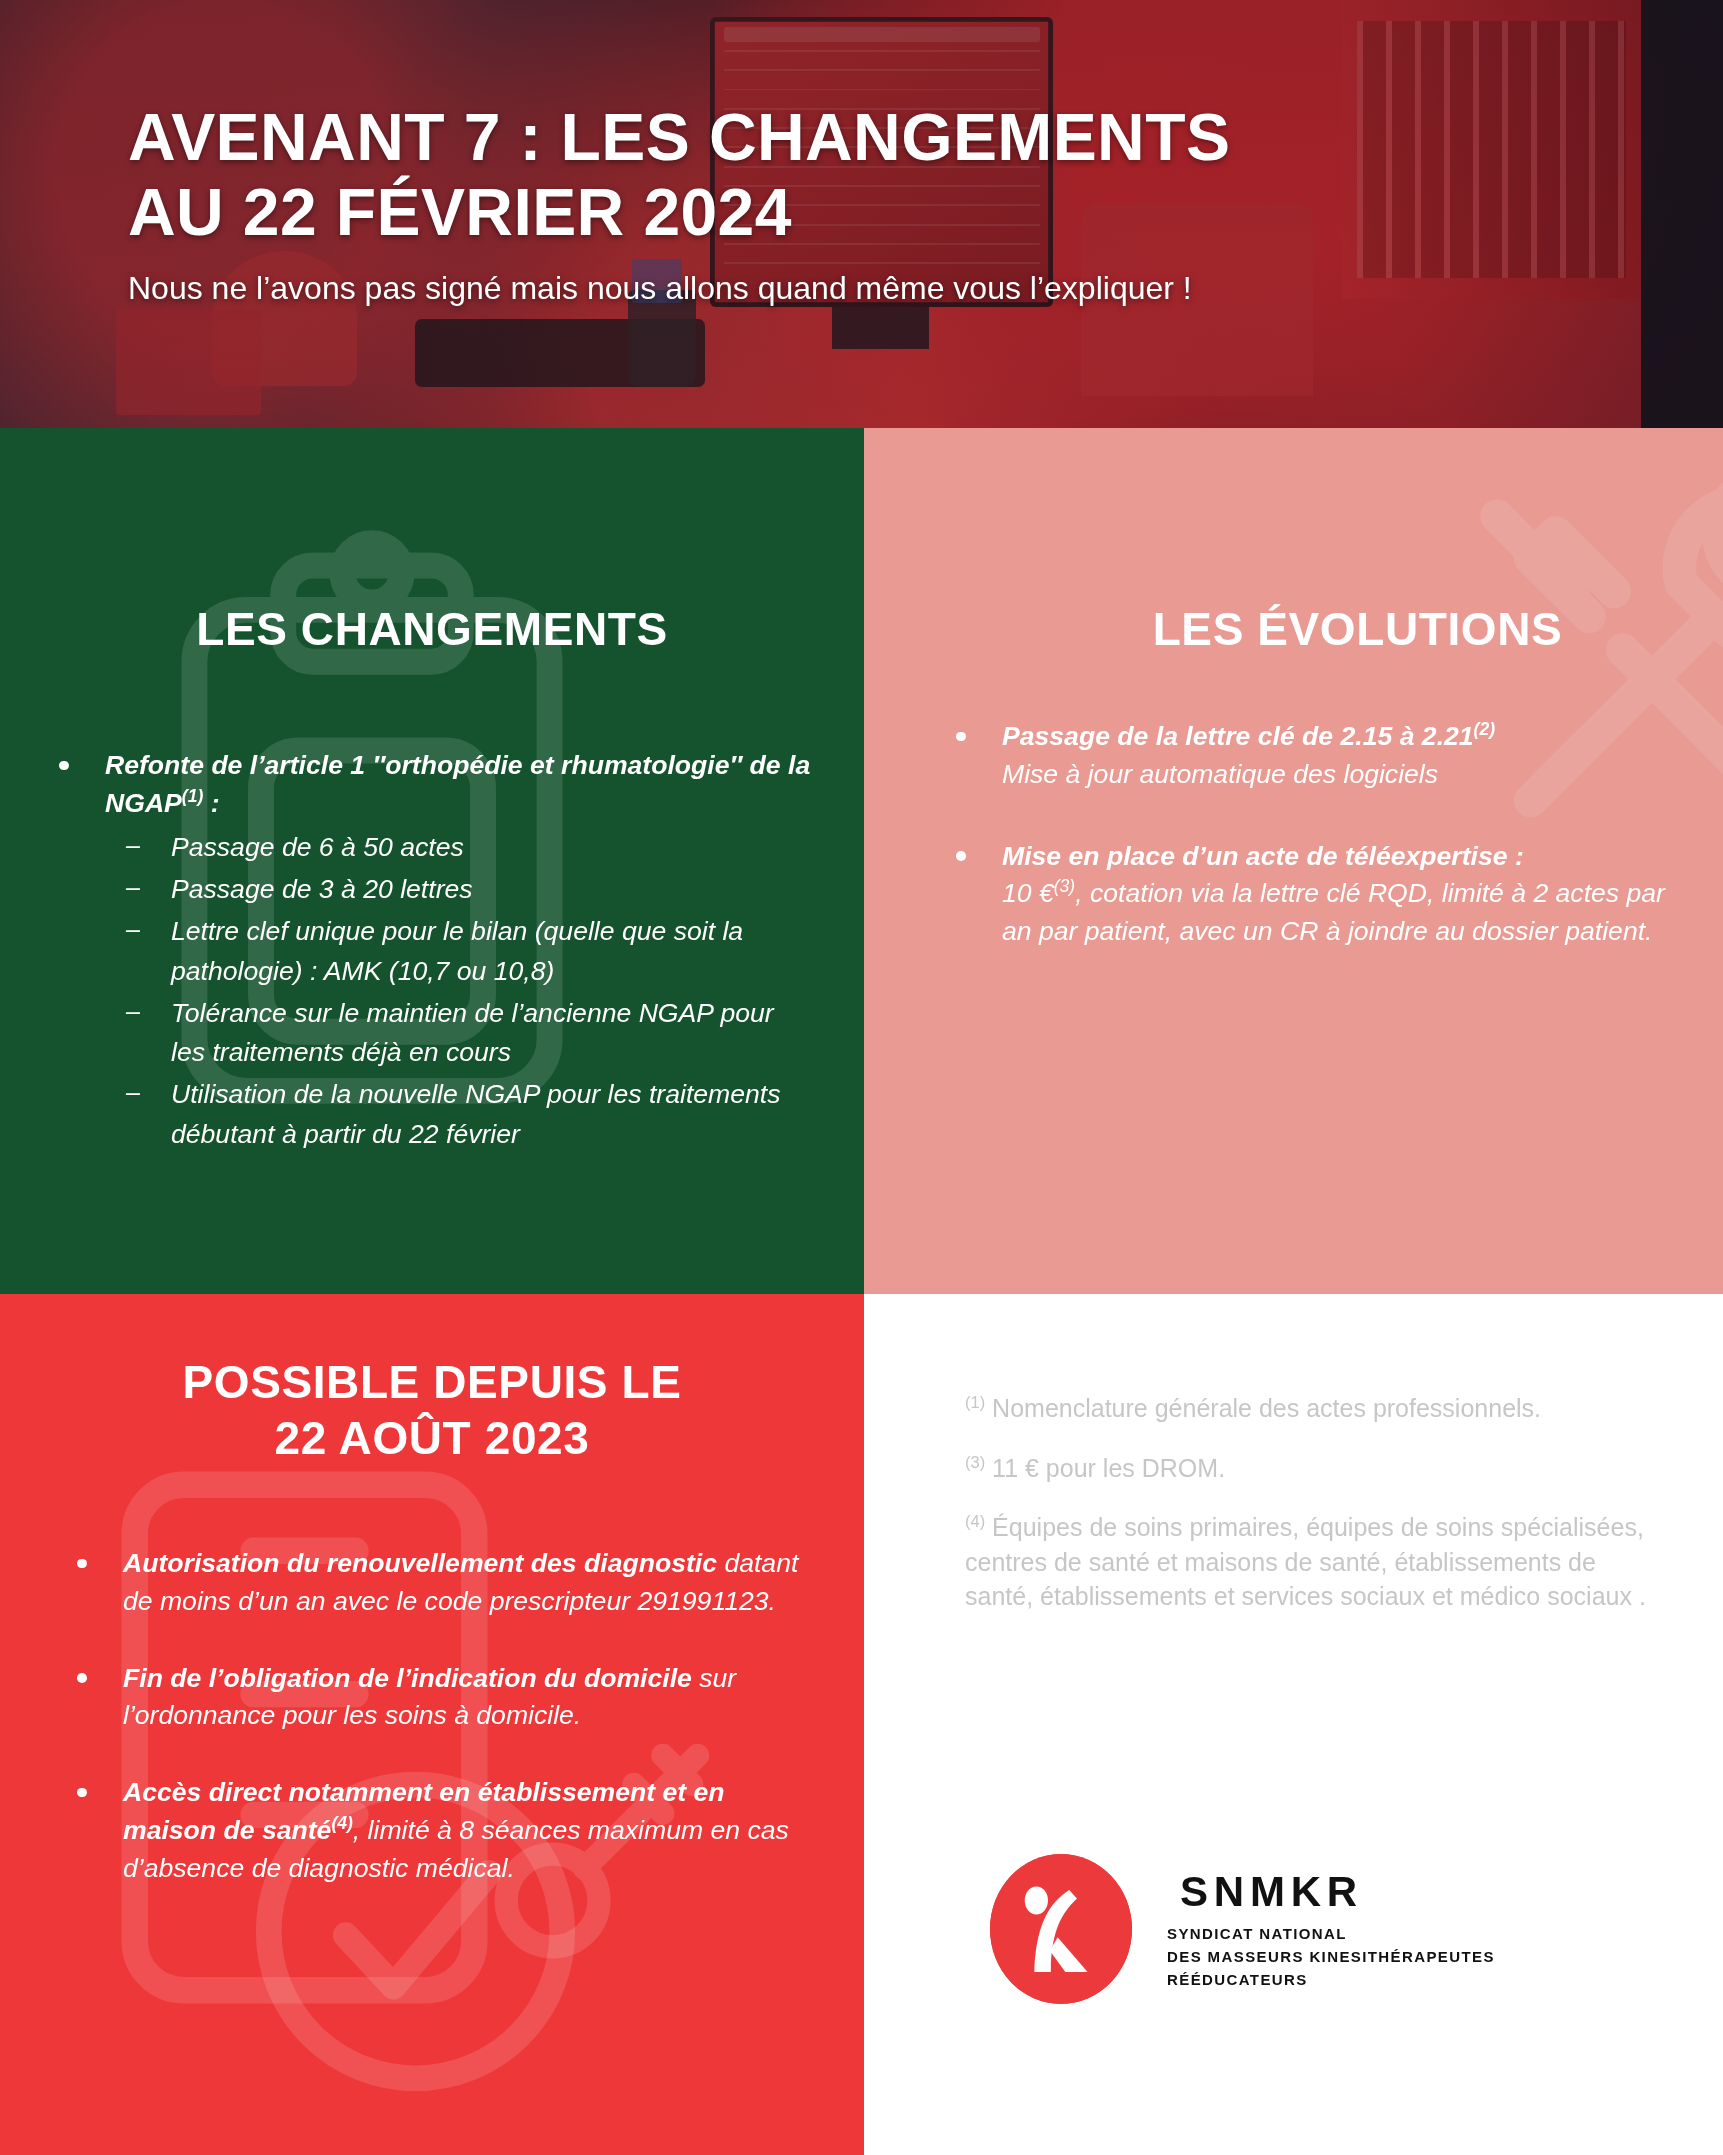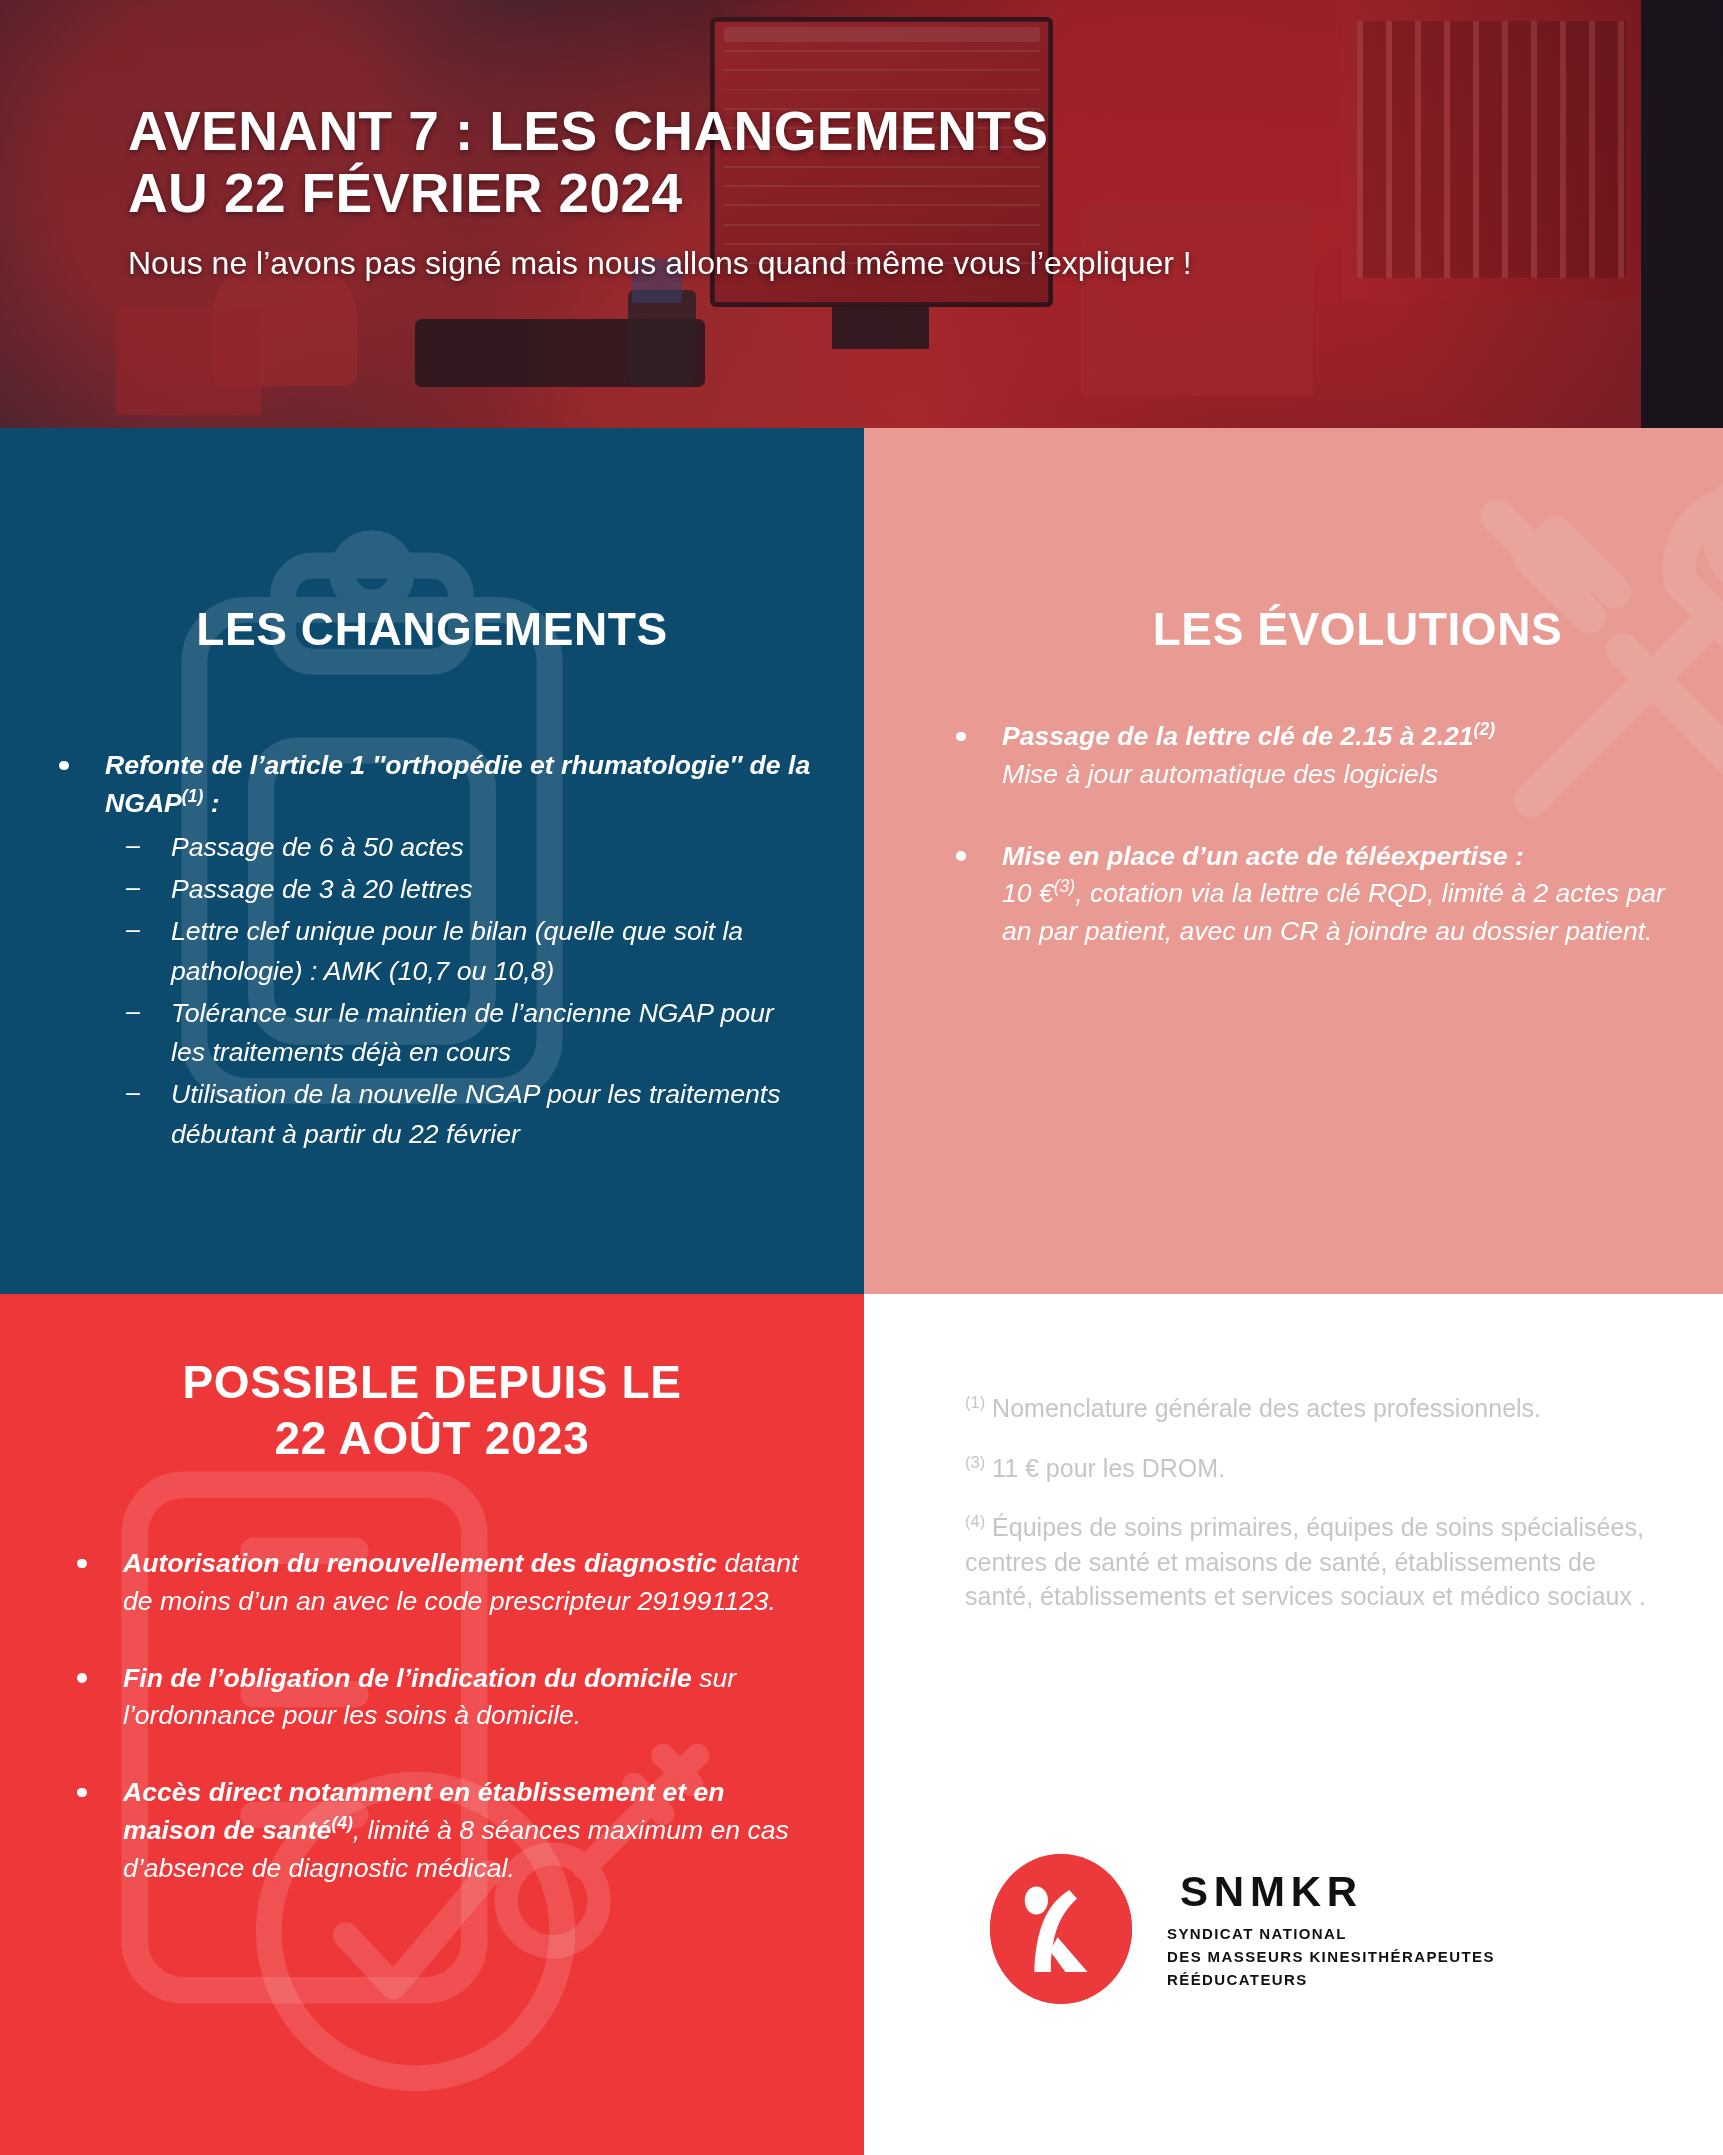--- a/index.html
+++ b/index.html
@@ -49,31 +49,31 @@
   .ph-kbd{left:415px;top:319px;width:290px;height:68px;background:rgba(35,22,28,.8);border-radius:6.8px;}
   .ph-cup{left:628px;top:290px;width:68px;height:97px;border-radius:5.8px 5.8px 11.6px 11.6px;background:rgba(60,35,42,.85);}
   .ph-pens{left:632px;top:259px;width:50px;height:44px;background:rgba(70,80,140,.55);border-radius:2.9px;}
   .ph-plant{left:212px;top:251px;width:145px;height:135px;border-radius:50% 50% 13.5px 13.5px;background:rgba(200,50,52,.6);}
   .ph-frame{left:116px;top:309px;width:145px;height:106px;background:rgba(190,42,48,.6);border-radius:3.9px;}
   .ph-dark-r{left:1641px;top:0;width:82px;height:428px;background:rgba(10,18,26,.85);}
   .header-tint{position:absolute;inset:0;background:linear-gradient(180deg,rgba(10,18,28,.30),rgba(10,18,28,.22));}
 
   .header-text{position:absolute; left:128px; top:100px; width:1506px;}
   .title-line{
-    font-size:55px; line-height:1.13; font-weight:700; color:#fff;
+    font-size:66px; line-height:1.13; font-weight:700; color:#fff;
     letter-spacing:0.4px; text-shadow:0 1.9px 6.8px rgba(0,0,0,.45);
   }
   .subtitle{
     margin-top:21px; font-size:32px; font-weight:400; color:#fff;
     text-shadow:0 1.9px 6.8px rgba(0,0,0,.55);
   }
 
   
   .panel{position:absolute;overflow:hidden;}
-  .p-changements{left:0;   top:428px;  width:864px; height:866px; background:#0c4a6e;}
+  .p-changements{left:0;   top:428px;  width:864px; height:866px; background:#14532d;}
   .p-evolutions {left:864px;top:428px;  width:987px; height:866px; background:#e89a93;}
   .p-possible   {left:0;   top:1294px; width:864px; height:861px; background:#ee3739;}
   .p-notes      {left:864px;top:1294px; width:859px; height:861px; background:#ffffff;}
 
   
   .wm{position:absolute;opacity:.12;pointer-events:none;}
   .wm svg{display:block;}
   .wm-clipboard{left:150px;top:97px;width:444px;height:599px;}
   .wm-tools{left:541px;top:-29px;width:502px;height:502px;opacity:.10;}
   .wm-tablet{left:97px;top:154px;width:415px;height:579px;}

